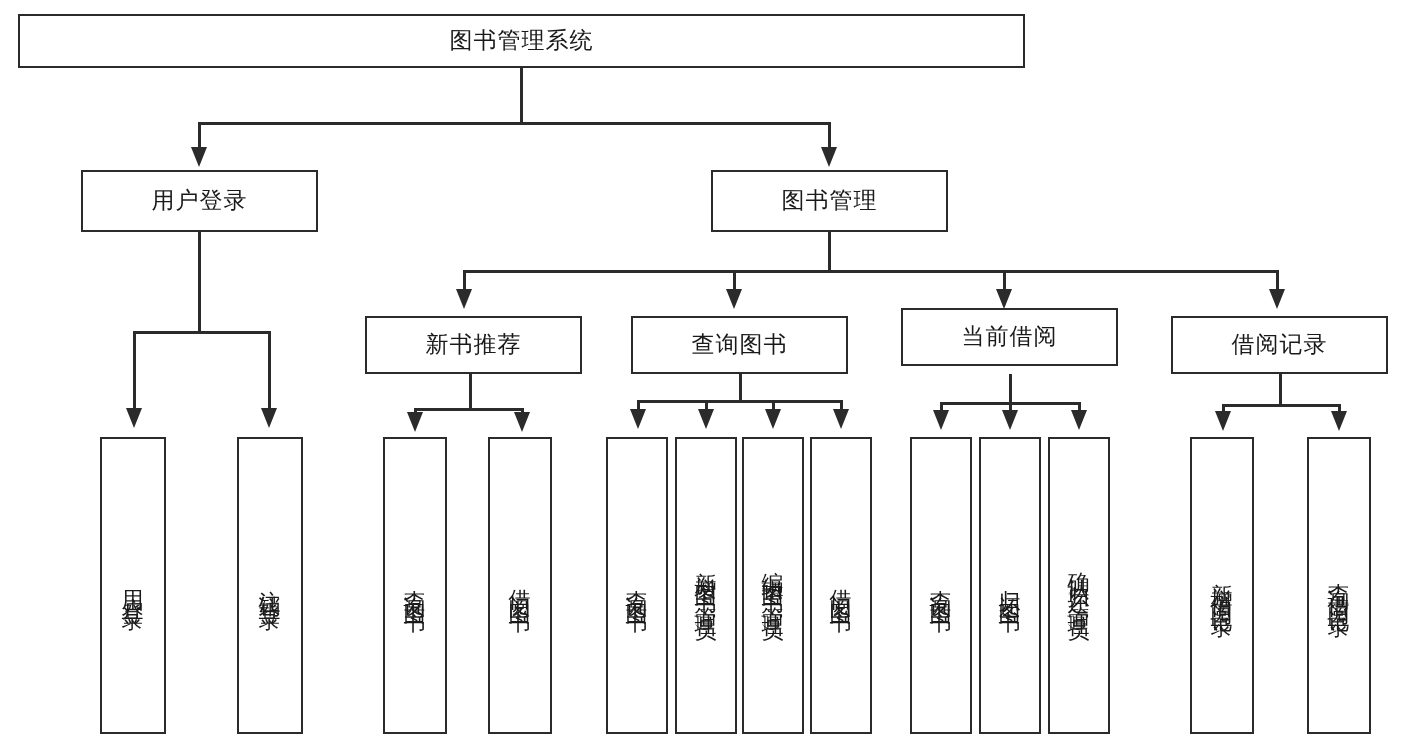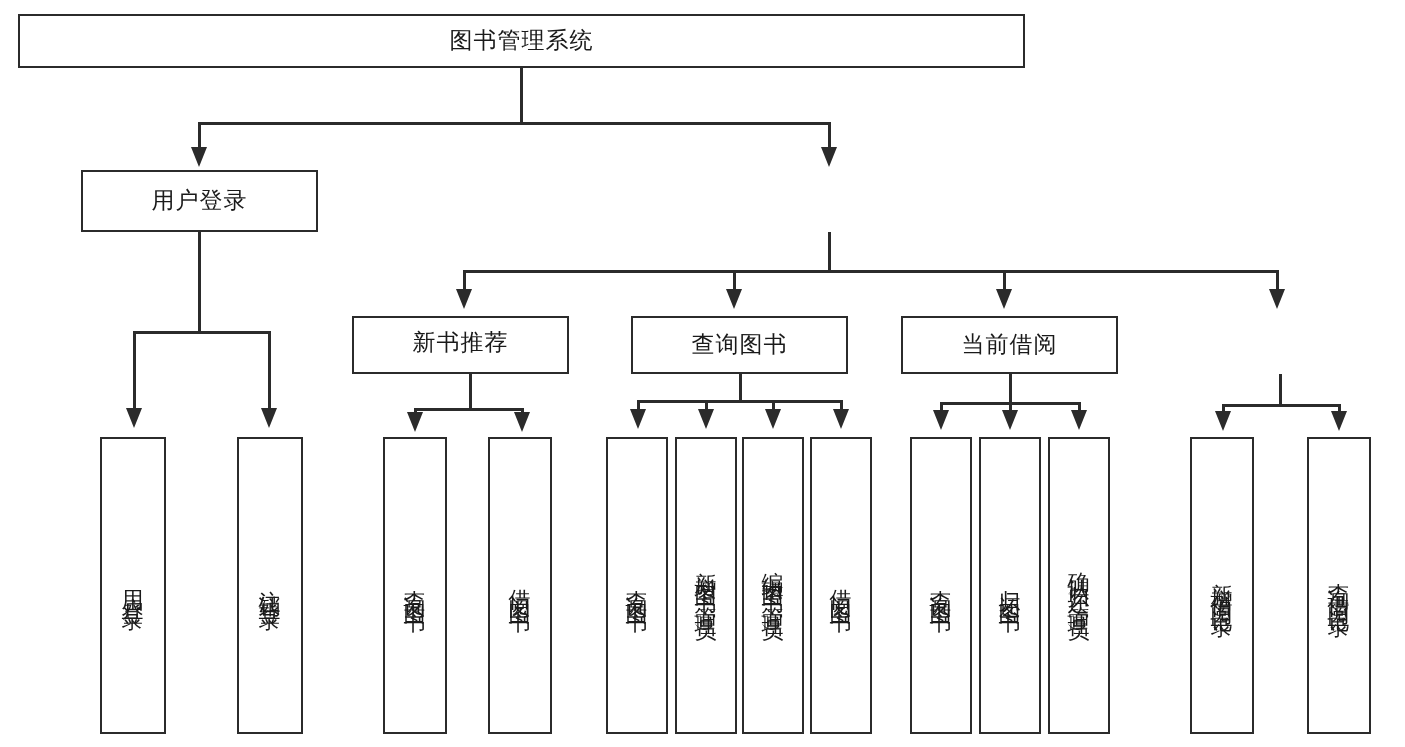--- a/index.html
+++ b/index.html
@@ -94,47 +94,53 @@
 
   <div class="seg v" style="left:198px; top:122px; height:28px;"></div>
   <div class="arrow" style="left:191px; top:147px;"></div>
   <div class="seg v" style="left:828px; top:122px; height:28px;"></div>
   <div class="arrow" style="left:821px; top:147px;"></div>
 
   <div class="node horiz" style="left:81px; top:170px; width:237px; height:62px;">
     <span class="node-label">用户登录</span>
   </div>
 
+  <div class="node horiz" style="left:711px; top:170px; width:237px; height:62px;">
+    <span class="node-label">图书管理</span>
+  </div>
 
   <div class="seg v" style="left:198px; top:232px; height:101px;"></div>
   <div class="seg h" style="left:133px; top:331px; width:137px; height:2.5px;"></div>
   <div class="seg v" style="left:133px; top:331px; height:80px;"></div>
   <div class="arrow" style="left:126px; top:408px;"></div>
   <div class="seg v" style="left:268px; top:331px; height:80px;"></div>
   <div class="arrow" style="left:261px; top:408px;"></div>
 
   <div class="seg v" style="left:828px; top:232px; height:40px;"></div>
   <div class="seg h" style="left:463px; top:270px; width:815px; height:2.5px;"></div>
   <div class="seg v" style="left:463px; top:270px; height:22px;"></div>
   <div class="arrow" style="left:456px; top:289px;"></div>
   <div class="seg v" style="left:733px; top:270px; height:22px;"></div>
   <div class="arrow" style="left:726px; top:289px;"></div>
   <div class="seg v" style="left:1003px; top:270px; height:22px;"></div>
   <div class="arrow" style="left:996px; top:289px;"></div>
   <div class="seg v" style="left:1276px; top:270px; height:22px;"></div>
   <div class="arrow" style="left:1269px; top:289px;"></div>
 
-  <div class="node horiz" style="left:352px; top:316px; width:217px; height:58px;font-family:Liberation Mono, monospace;">
+  <div class="node horiz" style="left:365px; top:316px; width:217px; height:58px;">
     <span class="node-label">新书推荐</span>
   </div>
   <div class="node horiz" style="left:631px; top:316px; width:217px; height:58px;">
     <span class="node-label">查询图书</span>
   </div>
-  <div class="node horiz" style="left:901px; top:316px; width:217px; height:58px;">
+  <div class="node horiz" style="left:901px; top:308px; width:217px; height:58px;">
     <span class="node-label">当前借阅</span>
+  </div>
+  <div class="node horiz" style="left:1171px; top:316px; width:217px; height:58px;">
+    <span class="node-label">借阅记录</span>
   </div>
 
   <div class="seg v" style="left:469px; top:374px; height:36px;"></div>
   <div class="seg h" style="left:414px; top:408px; width:110px; height:2.5px;"></div>
   <div class="seg v" style="left:414px; top:408px; height:10px;"></div>
   <div class="arrow" style="left:407px; top:412px;"></div>
   <div class="seg v" style="left:521px; top:408px; height:10px;"></div>
   <div class="arrow" style="left:514px; top:412px;"></div>
 
   <div class="seg v" style="left:739px; top:374px; height:28px;"></div>

